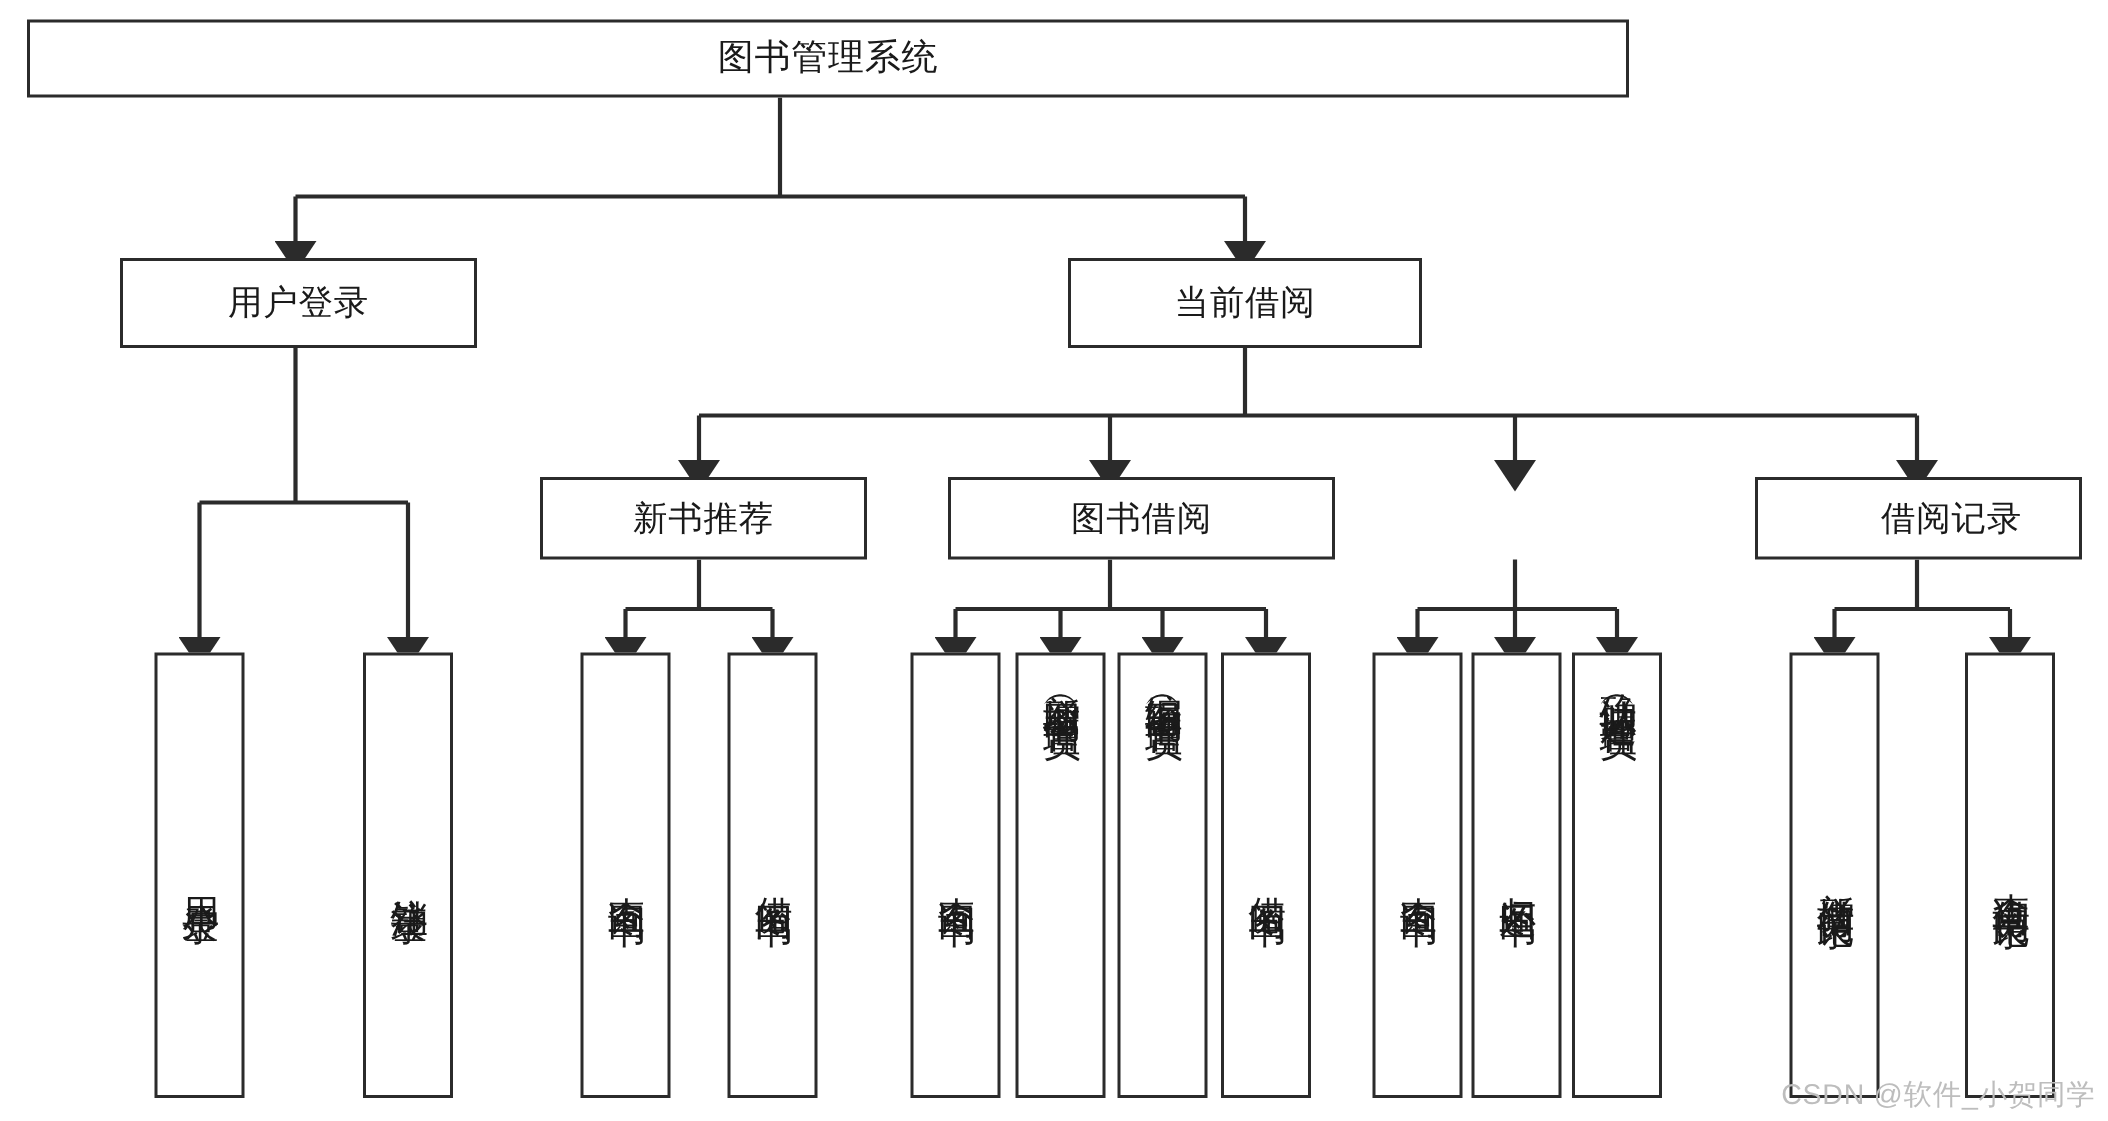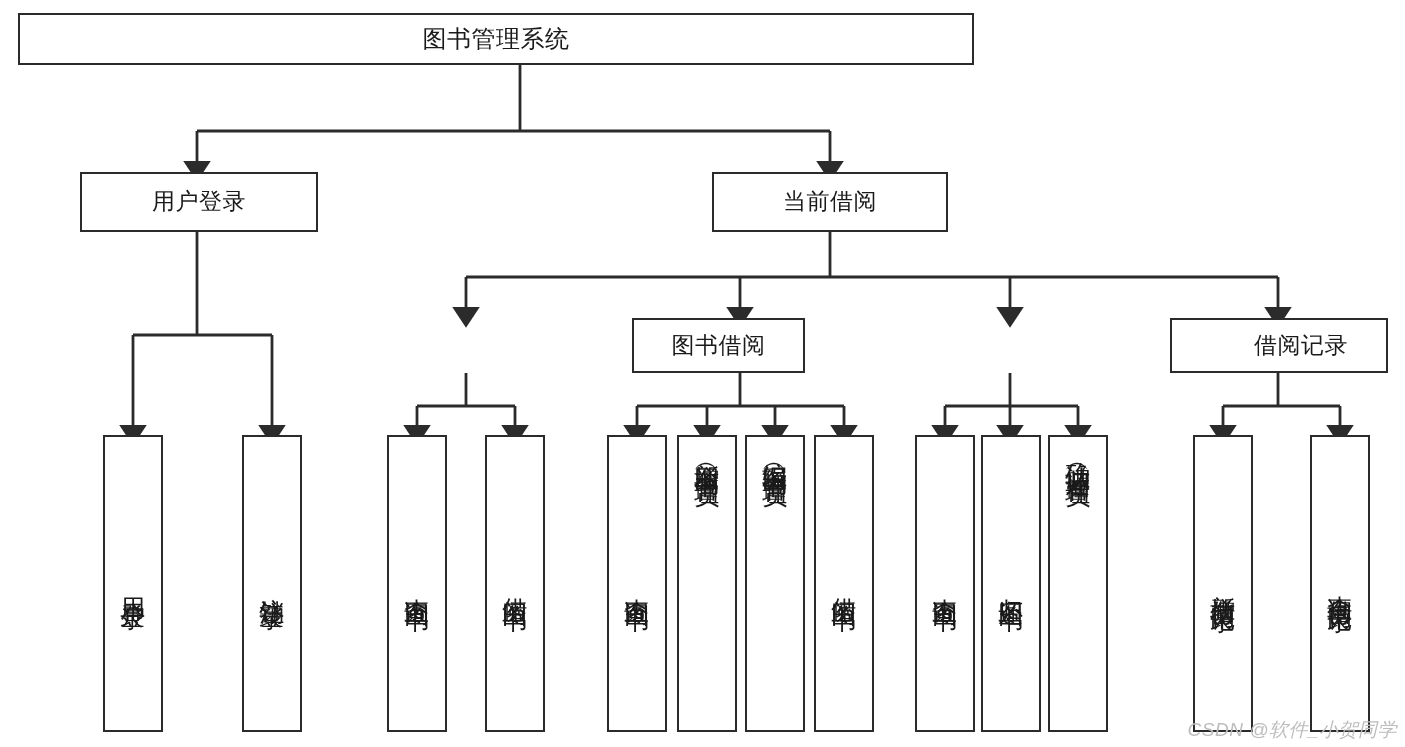--- a/index.html
+++ b/index.html
@@ -72,21 +72,20 @@
   }
   #watermark {
     position: absolute;
     right: 8px;
     bottom: 4px;
     font-size: 19px;
     color: #bdbdbd;
     white-space: nowrap;
     z-index: 5;
     letter-spacing: 0.5px;
-    font-style: italic;
   }
 </style>
 </head>
 <body>
 
 <div id="diagram-canvas">
 
   <svg id="connector-layer" viewBox="0 0 1405 747" width="1405" height="747">
     <defs>
       <marker id="arrowhead" markerWidth="9" markerHeight="10" refX="1.2" refY="5" orient="auto" markerUnits="strokeWidth">
@@ -130,34 +129,37 @@
       <path d="M1010,406 L1010,428" marker-end="url(#arrowhead)"></path>
       <path d="M1078,406 L1078,428" marker-end="url(#arrowhead)"></path>
 
       <path d="M1278,373 L1278,406"></path>
       <path d="M1223,406 L1340,406"></path>
       <path d="M1223,406 L1223,428" marker-end="url(#arrowhead)"></path>
       <path d="M1340,406 L1340,428" marker-end="url(#arrowhead)"></path>
     </g>
   </svg>
 
-  <div class="node horiz root" style="left:18px; top:13px; width:956px; height:52px;">
+  <div class="node horiz root" style="left:18px; top:13px; width:1068px; height:52px;">
     <span class="node-label">图书管理系统</span>
   </div>
 
   <div class="node horiz" style="left:80px; top:172px; width:238px; height:60px;">
     <span class="node-label">用户登录</span>
   </div>
 
   <div class="node horiz" style="left:712px; top:172px; width:236px; height:60px;">
     <span class="node-label">当前借阅</span>
   </div>
 
-
-  <div class="node horiz" style="left:632px; top:318px; width:173px; height:55px;">
+  <div class="node horiz" style="left:360px; top:318px; width:218px; height:55px;">
+    <span class="node-label">新书推荐</span>
+  </div>
+
+  <div class="node horiz" style="left:632px; top:318px; width:258px; height:55px;">
     <span class="node-label">图书借阅</span>
   </div>
 
 
   <div class="node horiz" style="left:1170px; top:318px; width:218px; height:55px;padding-left:44px;">
     <span class="node-label">借阅记录</span>
   </div>
 
   <div class="node vert center-text" style="left:103px; top:435px; width:60px; height:297px;">
     <span class="node-label">用户登录</span>

